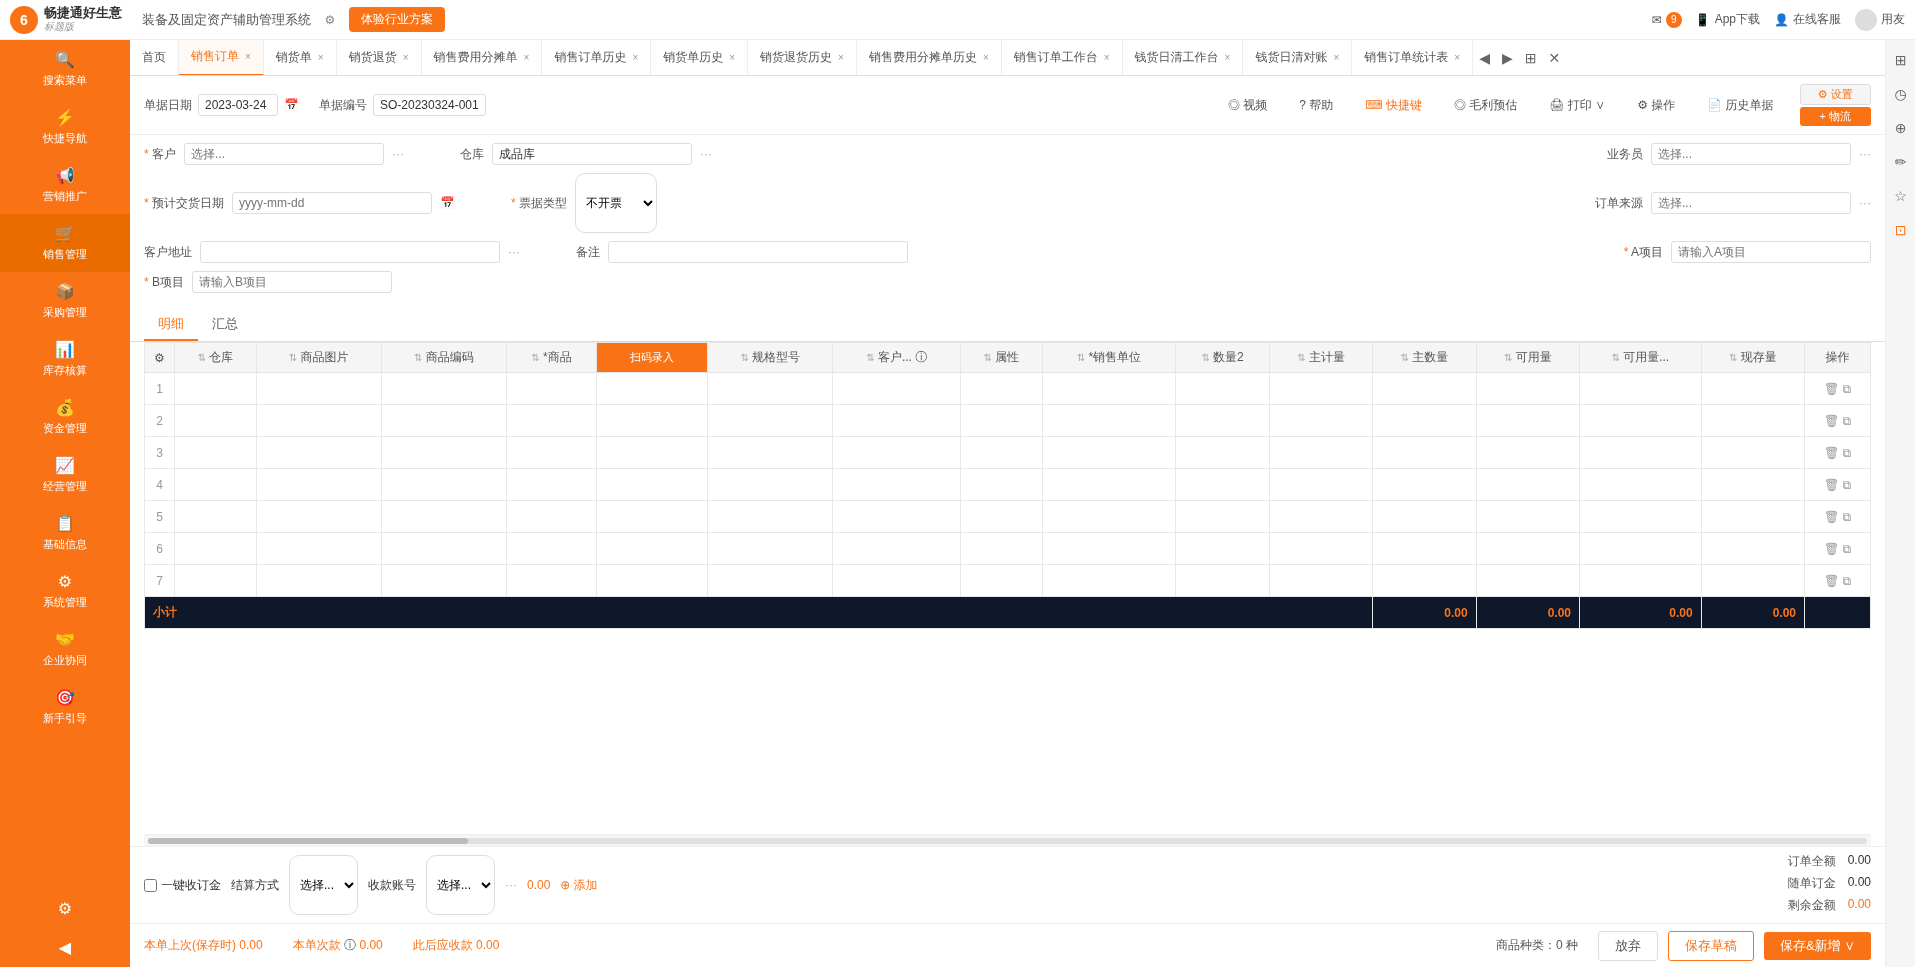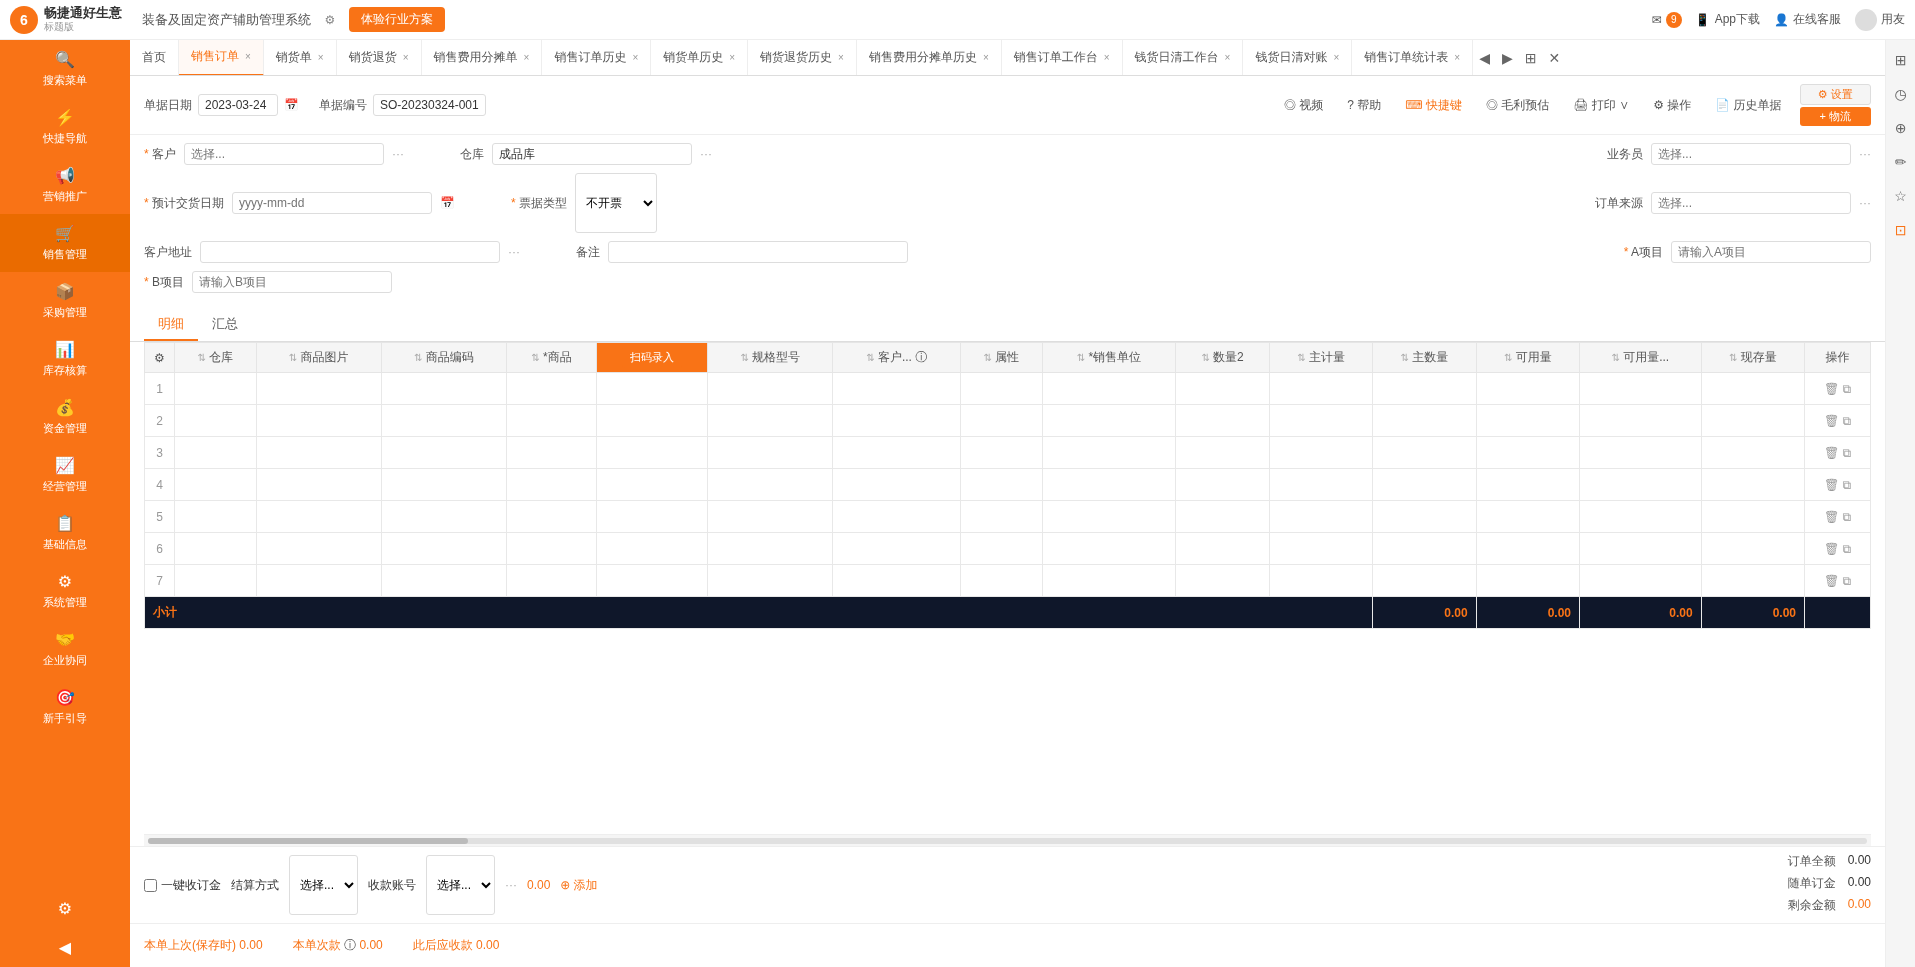--- a/index.html
+++ b/index.html
@@ -11,21 +11,21 @@
     .main-area { display: flex; flex: 1; overflow: hidden; }
     .sidebar { width: 130px; background: #f97316; display: flex; flex-direction: column; flex-shrink: 0; }
     .content-area { flex: 1; display: flex; flex-direction: column; overflow: hidden; }
     .tab-bar { height: 36px; background: #fff; display: flex; align-items: center; border-bottom: 1px solid #ddd; flex-shrink: 0; overflow: hidden; }
     .page-content { flex: 1; background: #fff; overflow: hidden; display: flex; flex-direction: column; }
 
     
     .top-bar-logo { display: flex; align-items: center; gap: 6px; margin-right: 20px; }
     .logo-icon { width: 28px; height: 28px; background: #f97316; border-radius: 50%; display: flex; align-items: center; justify-content: center; color: white; font-size: 14px; font-weight: bold; }
     .logo-text { font-size: 13px; color: #333; font-weight: bold; line-height: 1.2; }
-    .logo-sub { font-size: 10px; color: #999; }
+    .logo-sub { font-size: 10px; color: #999; font-style: italic; }
     .system-title { font-size: 13px; color: #555; margin-right: 8px; }
     .top-btn-solution { background: #f97316; color: white; border: none; padding: 4px 12px; border-radius: 4px; cursor: pointer; font-size: 12px; }
     .top-right { margin-left: auto; display: flex; align-items: center; gap: 14px; color: #555; font-size: 12px; }
     .top-right-item { display: flex; align-items: center; gap: 4px; cursor: pointer; }
     .badge { background: #f97316; color: white; border-radius: 50%; width: 16px; height: 16px; font-size: 10px; display: flex; align-items: center; justify-content: center; }
 
     
     .sidebar-item { display: flex; flex-direction: column; align-items: center; padding: 10px 0; cursor: pointer; color: white; font-size: 11px; gap: 4px; }
     .sidebar-item.active { background: #ea6b00; }
     .sidebar-icon { font-size: 16px; }
@@ -38,21 +38,21 @@
     .tab-nav-btn { padding: 0 6px; cursor: pointer; color: #666; font-size: 14px; }
 
     
     .form-section { padding: 8px 14px; background: #fff; flex-shrink: 0; }
     .form-row { display: flex; align-items: center; gap: 8px; margin-bottom: 8px; }
     .form-label { color: #555; font-size: 12px; white-space: nowrap; }
     .form-label.required::before { content: '* '; color: #f97316; }
     .form-input { border: 1px solid #ddd; border-radius: 3px; padding: 3px 6px; font-size: 12px; color: #333; background: #fff; min-width: 80px; }
     .form-input-wide { min-width: 200px; }
     .form-dots { color: #aaa; cursor: pointer; }
-    .form-select { border: 1px solid #ddd; border-radius: 3px; padding: 21px 6px; font-size: 12px; background: #fff; }
+    .form-select { border: 1px solid #ddd; border-radius: 10px; padding: 21px 6px; font-size: 12px; background: #fff; }
     .toolbar-btn { display: flex; align-items: center; gap: 3px; cursor: pointer; color: #555; font-size: 12px; padding: 2px 6px; }
 
     
     .table-section { flex: 1; overflow: hidden; display: flex; flex-direction: column; padding: 0 14px; }
     .table-tabs { display: flex; border-bottom: 1px solid #ddd; margin-bottom: 0; }
     .table-tab { padding: 6px 14px; cursor: pointer; font-size: 13px; color: #555; }
     .table-tab.active { color: #f97316; border-bottom: 2px solid #f97316; }
     .table-wrapper { flex: 1; overflow: auto; }
     table { width: 100%; border-collapse: collapse; font-size: 12px; }
     thead th { background: #f5f5f5; border: 1px solid #e5e5e5; padding: 6px 4px; color: #555; white-space: nowrap; text-align: center; font-weight: normal; position: sticky; top: 0; z-index: 2; }
@@ -248,21 +248,21 @@
           <div class="info-field">
             <span class="info-label">单据日期</span>
             <span class="form-input">2023-03-24</span>
             <span>📅</span>
           </div>
           <div class="info-field">
             <span class="info-label">单据编号</span>
             <span class="form-input">SO-20230324-001</span>
           </div>
 
-          <div style="margin-left:auto; display:flex; align-items:center; gap:12px;">
+          <div style="margin-left:auto; display:flex; align-items:center; gap:20px;">
             <span class="toolbar-btn">◎ 视频</span>
             <span class="toolbar-btn">? 帮助</span>
             <span class="toolbar-btn" style="color:#f97316;">⌨ 快捷键</span>
             <span class="toolbar-btn">◎ 毛利预估</span>
             <span class="toolbar-btn">🖨 打印 ∨</span>
             <span class="toolbar-btn">⚙ 操作</span>
             <span class="toolbar-btn">📄 历史单据</span>
             <div style="display:flex; flex-direction:column; gap:2px;">
               <button style="font-size:11px;background:#f5f5f5;border:1px solid #ddd;padding:2px 8px;cursor:pointer;border-radius:3px;color:#f97316;">⚙ 设置</button>
               <button style="font-size:11px;background:#f97316;border:none;padding:2px 20px;cursor:pointer;border-radius:3px;color:white;">+ 物流</button>
@@ -563,20 +563,26 @@
             <span>0.00</span>
           </div>
           <div class="footer-stat">
             <span>本单次款</span> ⓘ
             <span>0.00</span>
           </div>
           <div class="footer-stat">
             <span>此后应收款</span>
             <span>0.00</span>
           </div>
+          <div class="footer-right">
+            <span style="color:#555;margin-right:10px;">商品种类：0 种</span>
+            <button class="btn-discard">放弃</button>
+            <button class="btn-save-draft">保存草稿</button>
+            <button class="btn-save-new">保存&amp;新增 ∨</button>
+          </div>
         </div>
       </div>
     </div>
 
     <div class="right-icons">
       <div class="right-icon-btn">⊞</div>
       <div class="right-icon-btn">◷</div>
       <div class="right-icon-btn">⊕</div>
       <div class="right-icon-btn">✏</div>
       <div class="right-icon-btn">☆</div>

